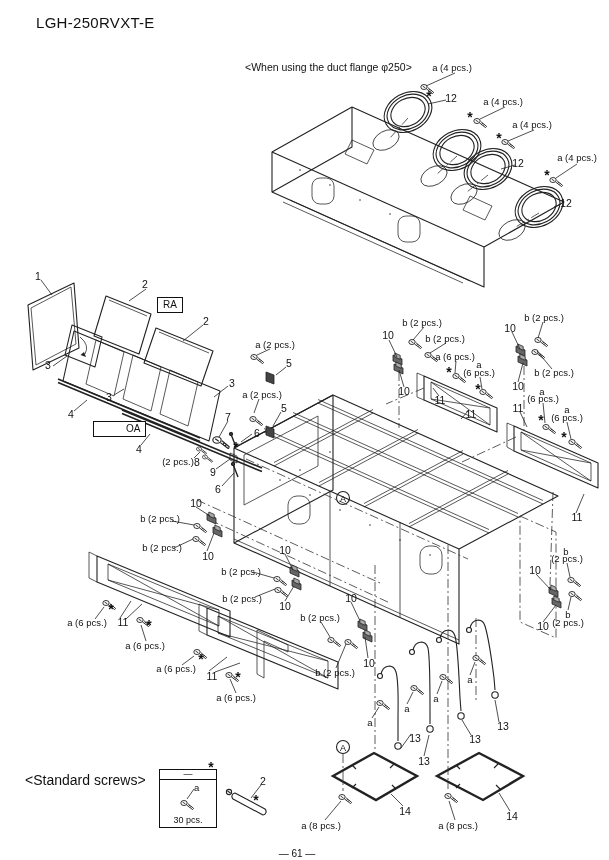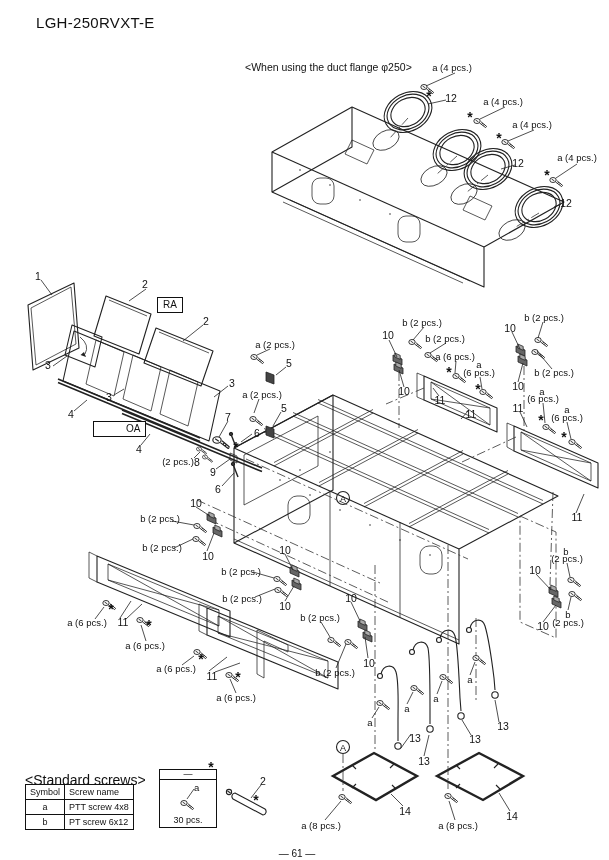--- a/index.html
+++ b/index.html
@@ -356,36 +356,20 @@
         <line class="ld" x1="194" y1="789" x2="187" y2="799"></line>
       </g>
   </svg>
 
   <div id="title">LGH-250RVXT-E</div>
   <div id="cap1" class="caption">&lt;When using the duct flange φ250&gt;</div>
   <div id="ra-box" class="boxed-label">RA</div>
   <div id="oa-box" class="boxed-label">OA</div>
 
   <div id="screws-heading">&lt;Standard screws&gt;</div>
-  <table id="screws">
-    <tbody>
-        <tr>
-      <th>Symbol</th>
-      <th>Screw name</th>
-    </tr>
-    <tr>
-      <td>a</td>
-      <td>PTT screw 4x8</td>
-    </tr>
-    <tr>
-      <td>b</td>
-      <td>PT screw 6x12</td>
-    </tr>
-  </tbody>
-    </table>
 
   <div id="bag">
     <div class="lid">—</div>
     <div class="sym">a</div>
     <div class="qty">30 pcs.</div>
   </div>
 
   <div id="pageno">— 61 —</div>
 
   <div id="callout-layer">

